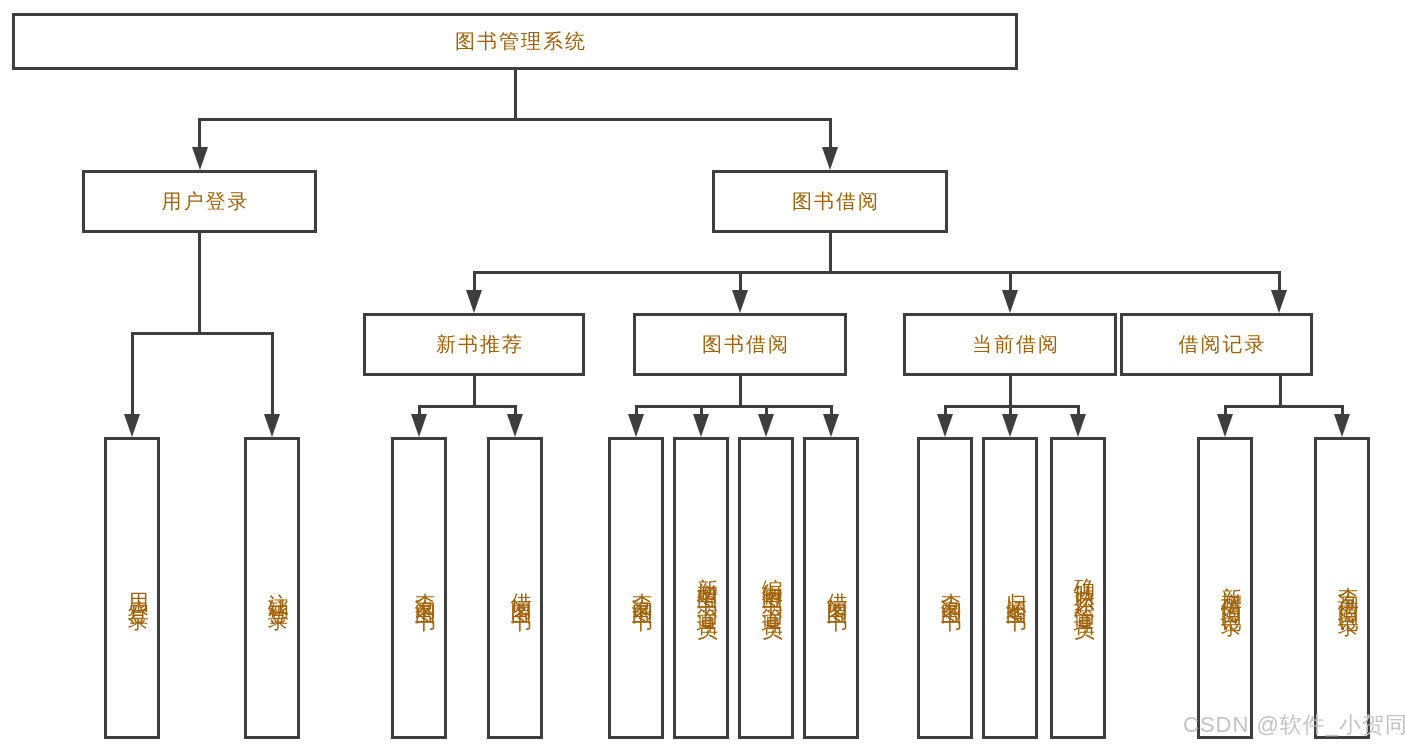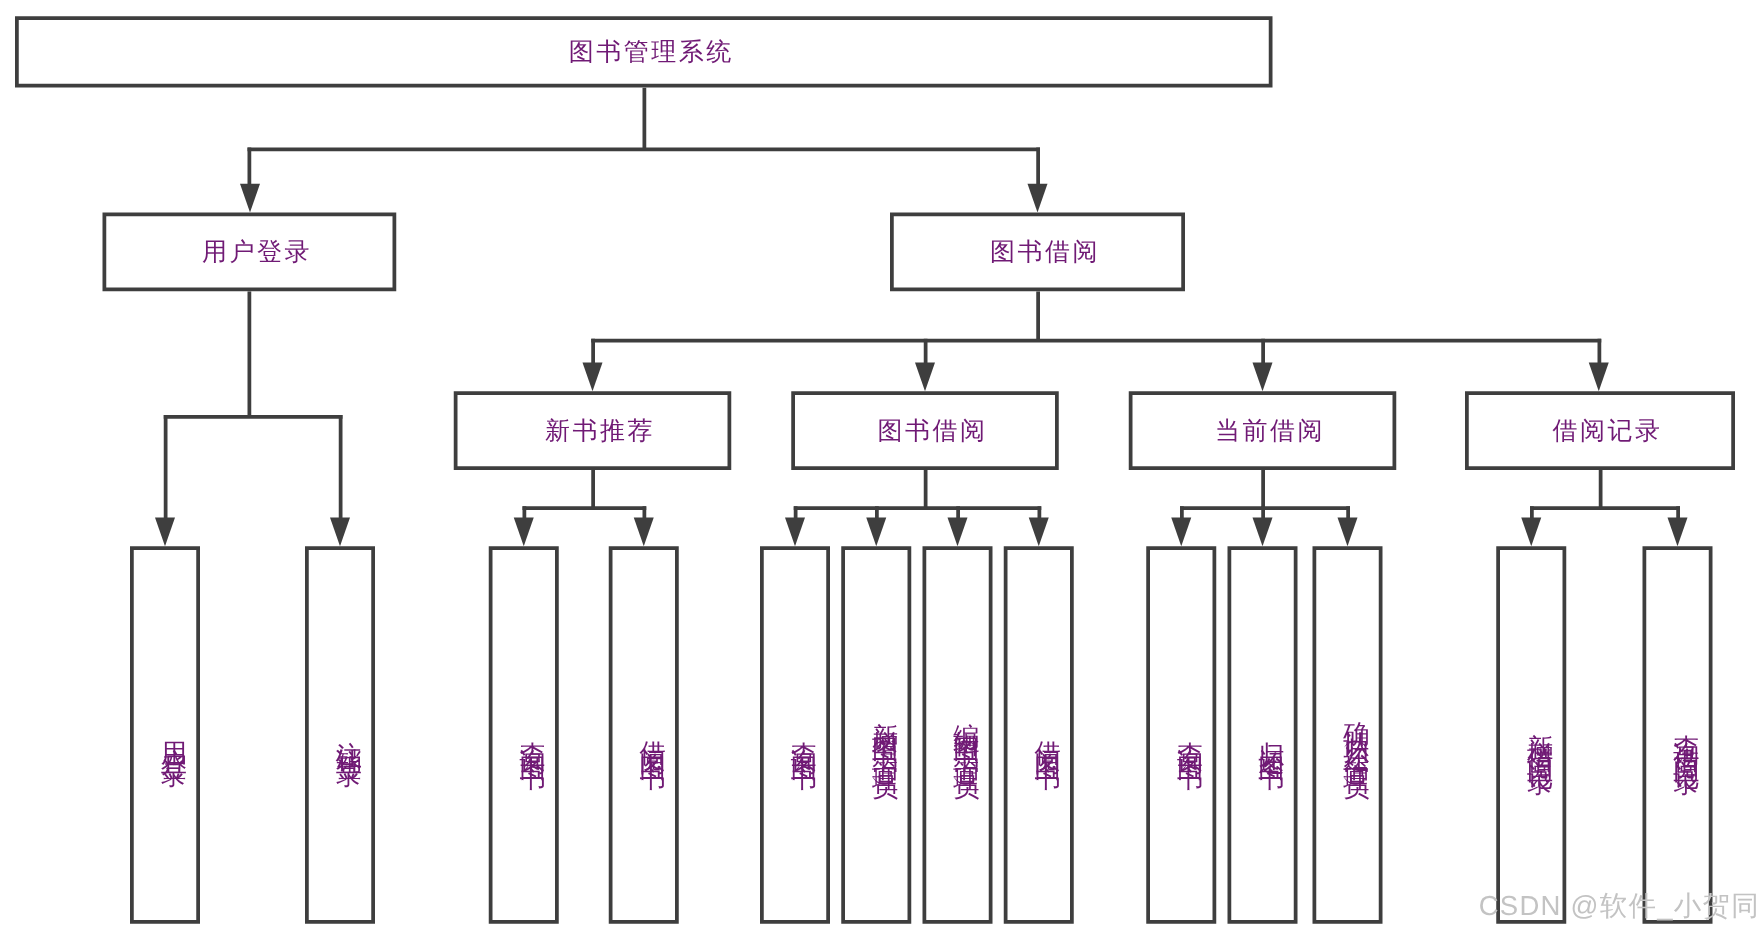--- a/index.html
+++ b/index.html
@@ -16,21 +16,21 @@
     overflow: hidden;
   }
   .box {
     position: absolute;
     background: #ffffff;
     border: 3px solid #3e3e3e;
     box-sizing: border-box;
     display: flex;
     align-items: center;
     justify-content: center;
-    color: #701a75;
+    color: #a16207;
     z-index: 2;
     padding-left: 12px;
   }
   .box .h-label {
     font-size: 20px;
     letter-spacing: 2px;
     white-space: nowrap;
   }
   .box .v-label {
     writing-mode: vertical-rl;
@@ -87,21 +87,21 @@
   </div>
 
   <div class="box" style="left:633px; top:313px; width:214px; height:63px;">
     <span class="h-label">图书借阅</span>
   </div>
 
   <div class="box" style="left:903px; top:313px; width:214px; height:63px;">
     <span class="h-label">当前借阅</span>
   </div>
 
-  <div class="box" style="left:1172px; top:313px; width:216px; height:63px;">
+  <div class="box" style="left:1120px; top:313px; width:193px; height:63px;">
     <span class="h-label">借阅记录</span>
   </div>
 
   <div class="box" style="left:104px; top:437px; width:56px; height:302px;">
     <span class="v-label">用户登录</span>
   </div>
 
   <div class="box" style="left:244px; top:437px; width:56px; height:302px;">
     <span class="v-label">注销登录</span>
   </div>

